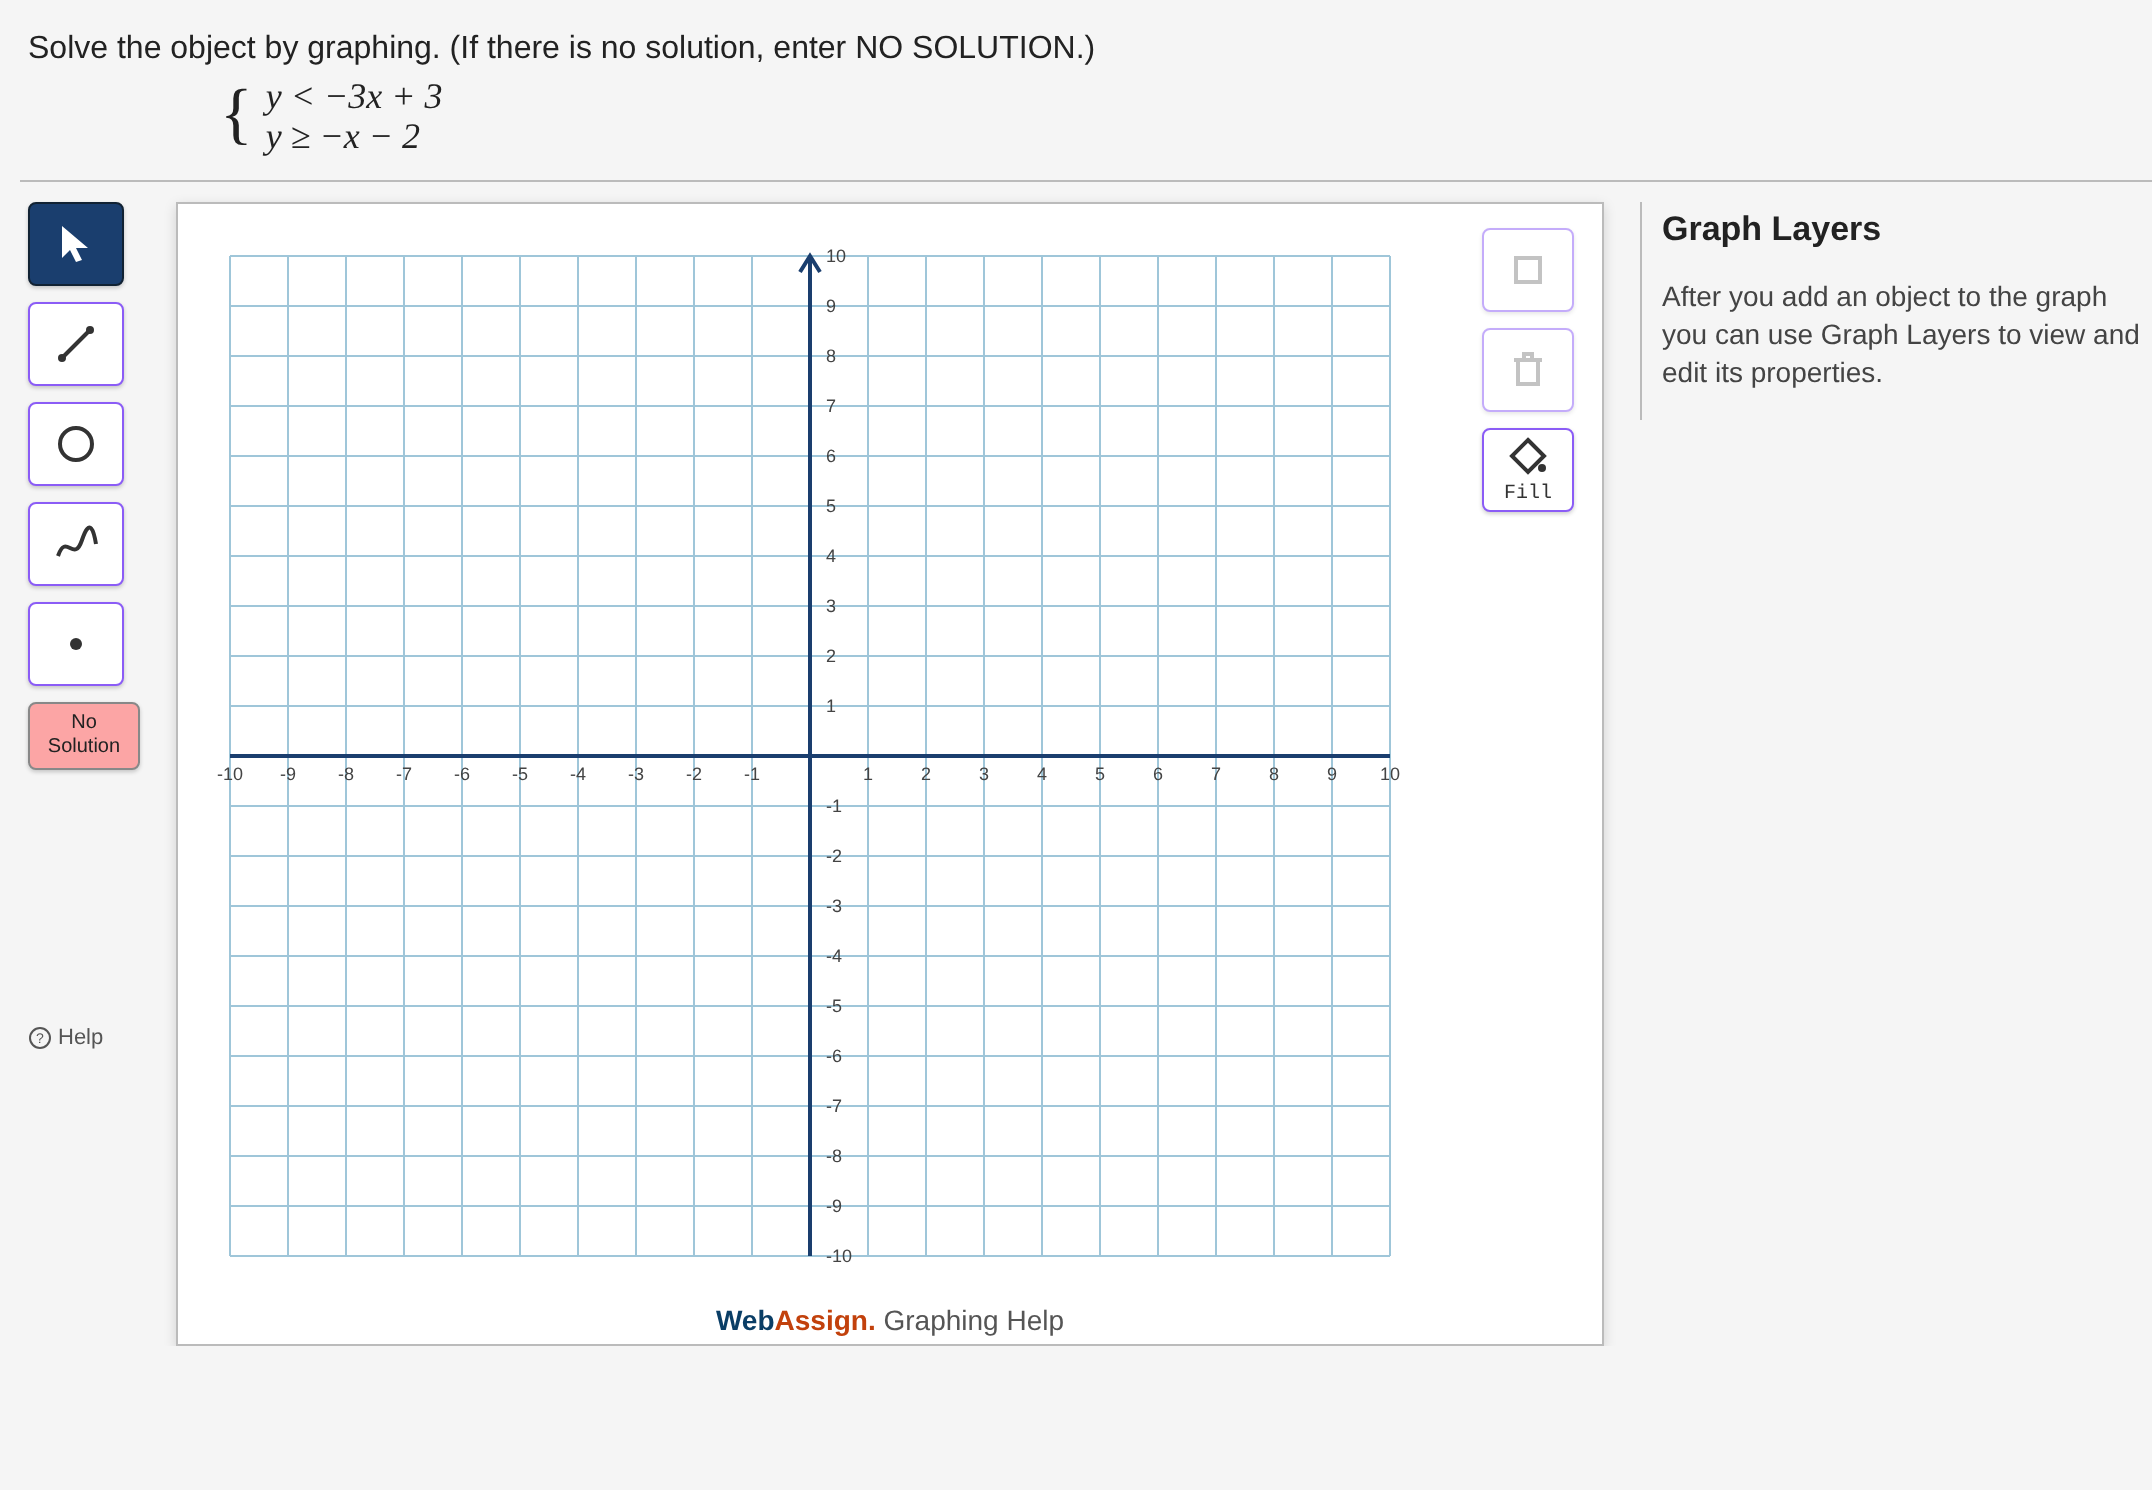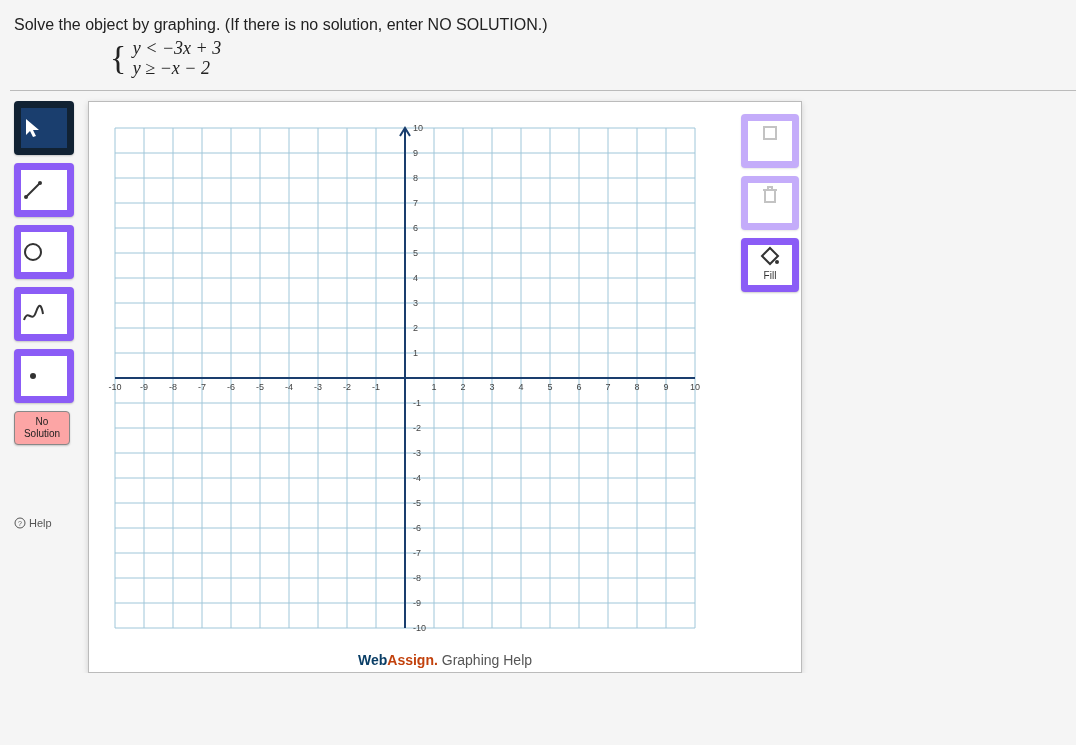--- a/index.html
+++ b/index.html
@@ -42,44 +42,45 @@
   }
   .left-col {
     width: 56px;
     display: flex;
     flex-direction: column;
     gap: 8px;
   }
   .toolbtn {
     width: 46px;
     height: 40px;
-    border: 7px solid #8b5cf6;
+    border: 1px solid #8b5cf6;
     border-radius: 4px;
     background: #fff;
     box-shadow: 0 1px 2px rgba(0,0,0,.2);
-    display:flex; align-items:center; 
+    display:flex; align-items:center; justify-content:center;
     font-size: 18px;
     cursor: pointer;
+    font-family: Liberation Mono, monospace;
   }
   .toolbtn.active { background:#1a3e6e; color:#fff; border-color:#123; }
   .toolbtn svg { width:24px; height:24px; }
   .no-sol-btn {
     width: 54px;
     padding: 4px 0;
     border: 1px solid #888;
     border-radius: 4px;
     background: #fca5a5;
     box-shadow: 0 1px 2px rgba(0,0,0,.2);
     font-size: 10px;
     text-align: center;
     cursor:pointer;
     line-height: 12px;
   }
   .help-link {
-    margin-top: 64px;
+    margin-top: 120px;
     font-size: 11px;
     color: #555;
     cursor: pointer;
     display:flex;
     align-items:center;
     gap:3px;
   }
   .help-link svg{width:12px;height:12px;}
   .graph-panel {
     position: relative;
@@ -289,13 +290,17 @@
             <circle cx="19" cy="17" r="2" fill="#333"></circle>
           </svg>
         <span class="lbl">Fill</span>
       </div>
     </div>
     <div class="footer-lbl">
       <span class="wa1">Web</span><span class="wa2">Assign.</span><span> Graphing Help</span>
     </div>
   </div>
 
+  <div class="layers-panel">
+    <h3>Graph Layers</h3>
+    <p>After you add an object to the graph you can use Graph Layers to view and edit its properties.</p>
+  </div>
 </div>
 
 </body></html>

